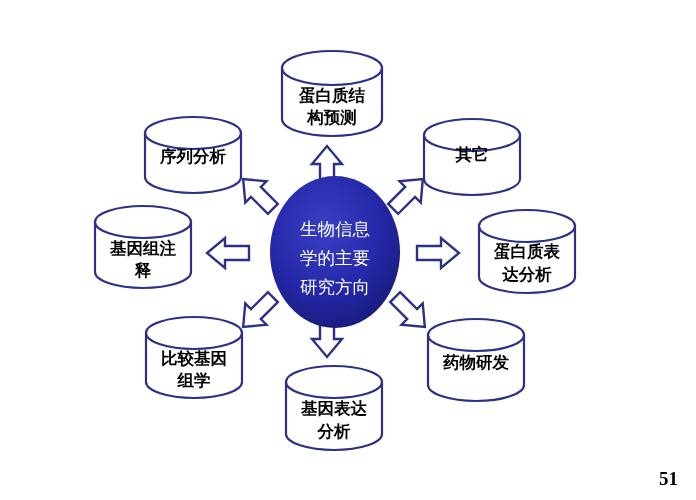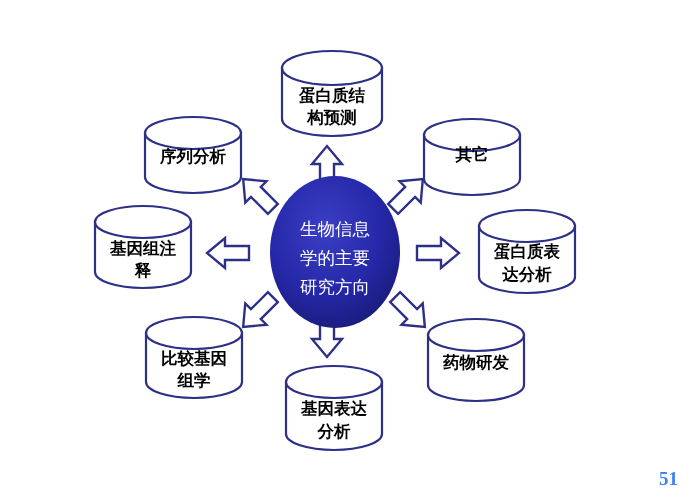--- a/index.html
+++ b/index.html
@@ -40,21 +40,21 @@
     text-anchor: middle;
     dominant-baseline: middle;
   }
   #page-number {
     position: absolute;
     right: 18px;
     bottom: 10px;
     font-family: "Liberation Serif", "DejaVu Serif", serif;
     font-weight: bold;
     font-size: 19px;
-    color: #3b82f6;
+    color: #000000;
     letter-spacing: 0px;
   }
 </style>
 </head>
 <body>
 
 <div id="slide">
 
   <svg id="diagram-svg" viewBox="0 0 696 500">
 

